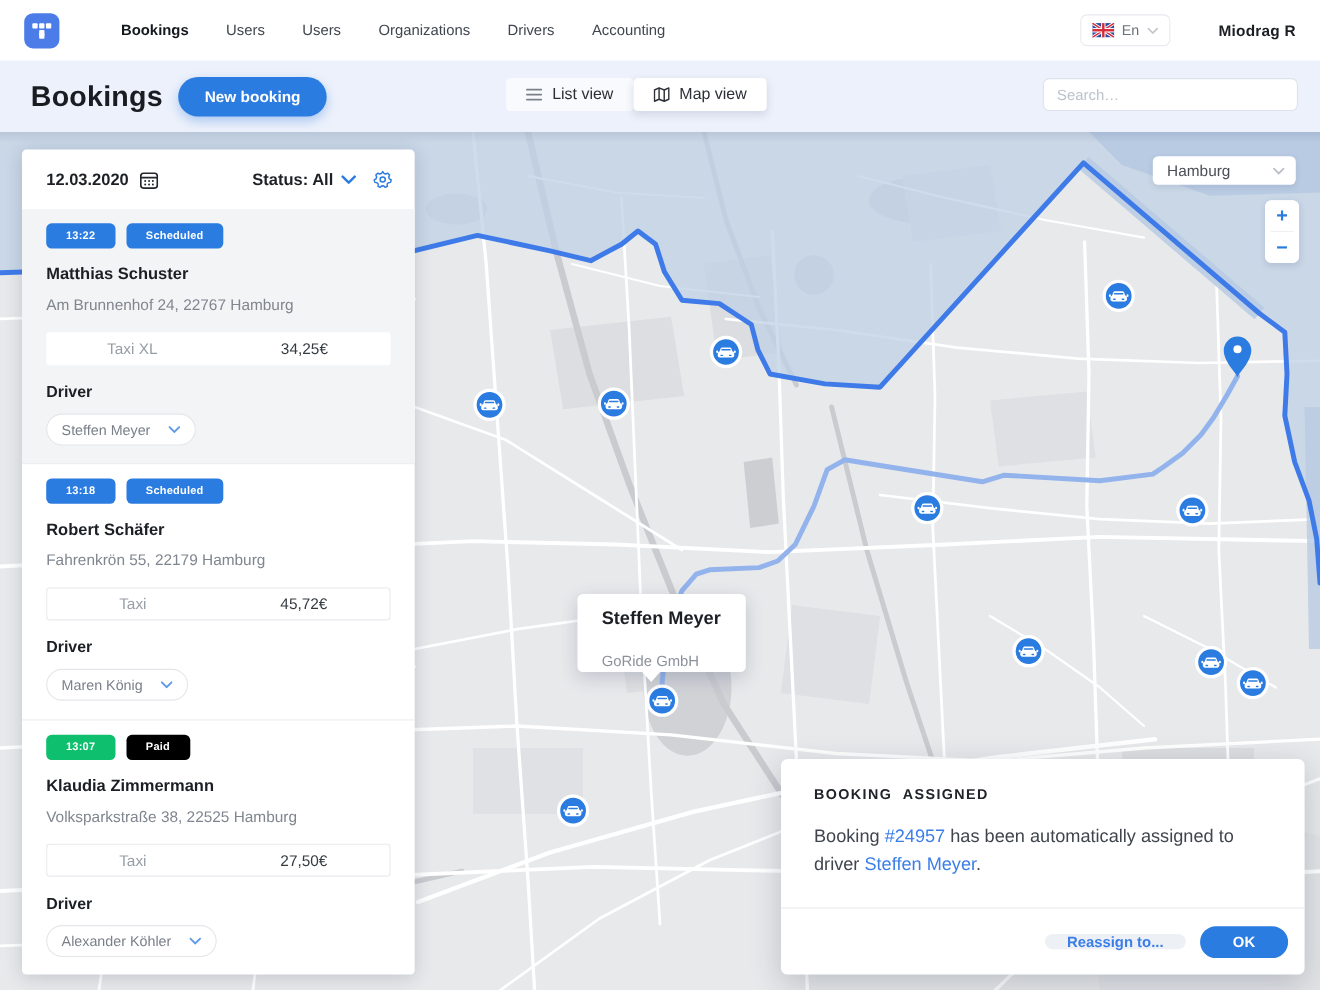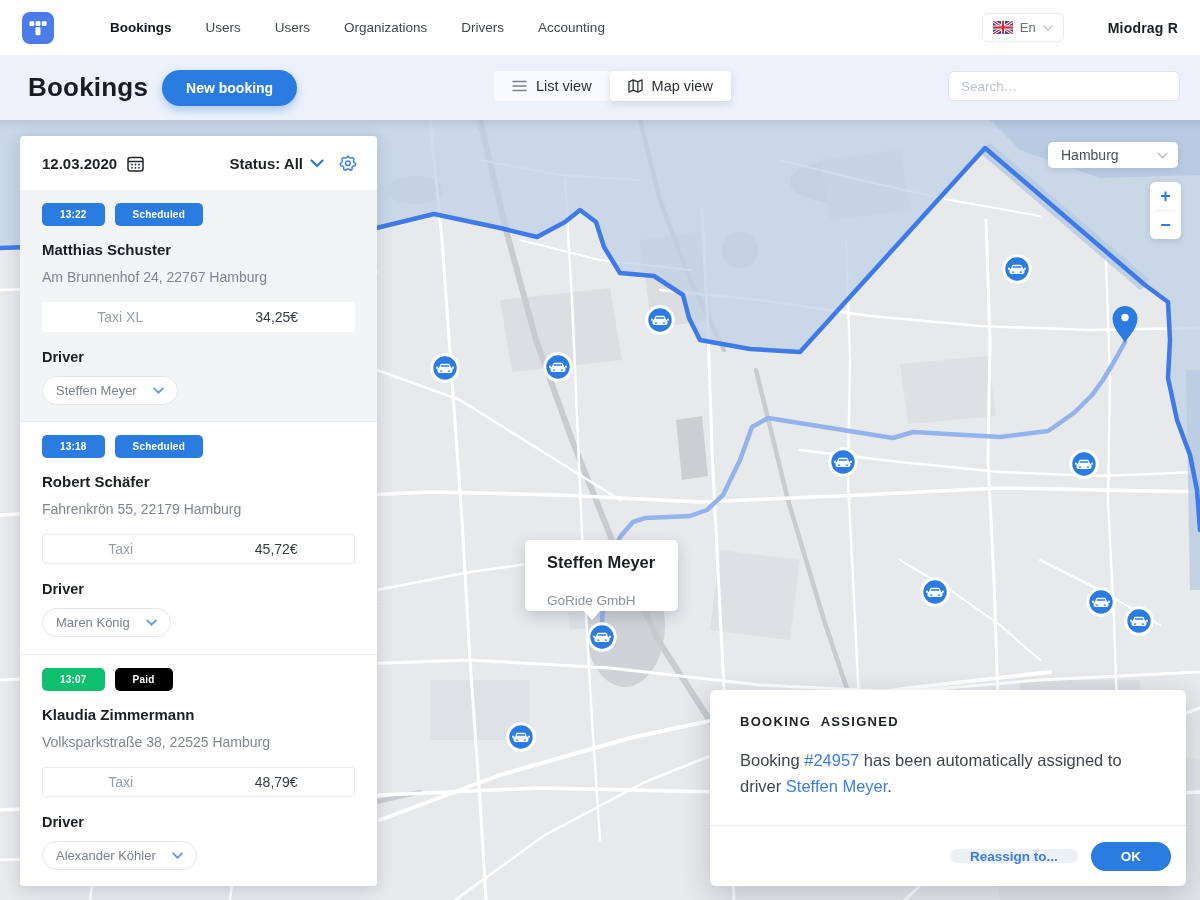--- a/index.html
+++ b/index.html
@@ -14,21 +14,21 @@
   .nav-item.active { font-weight:700; color:#15181d; }
   .topnav .spacer { flex:1; }
   .lang-box { display:flex; align-items:center; gap:7px; border:1px solid #e8eaef; border-radius:6px; padding:6px 10px; cursor:pointer; }
   .lang-box .lang-label { font-size:13px; color:#6b7179; }
   .user-name { font-size:14px; font-weight:700; color:#1b1e23; margin-left:44px; letter-spacing:.2px; }
 
   
   .subheader { position:absolute; top:55px; left:0; width:1200px; height:65px; background:#edf1fb; display:flex; align-items:center; padding:0 20px 0 28px; z-index:40; }
   .page-title { font-size:26px; font-weight:700; color:#191c21; letter-spacing:.2px; }
   .btn-new { margin-left:14px; height:36px; padding:0 24px; border:none; border-radius:18px; background:#2b7ce0; color:#fff; font-family:inherit; font-size:14px; font-weight:700; cursor:pointer; box-shadow:0 4px 10px rgba(43,124,224,.35); }
-  .view-toggle { position:absolute; left:494px; top:16px; display:flex; }
+  .view-toggle { position:absolute; left:460px; top:16px; display:flex; }
   .view-btn { height:30px; display:flex; align-items:center; gap:9px; padding:0 18px; font-size:14.5px; color:#2c3036; background:#f8fafd; border:none; font-family:inherit; cursor:pointer; border-radius:4px; }
   .view-btn.active { background:#fff; box-shadow:0 3px 8px rgba(40,60,100,.14); z-index:2; }
   .search-input { position:absolute; right:20px; top:16px; width:232px; height:30px; border:1px solid #dde2ec; border-radius:6px; background:#fff; padding:0 12px; font-family:inherit; font-size:13.5px; color:#3d434b; }
   .search-input::placeholder { color:#bcc2cc; }
 
   
   .map-area { position:absolute; top:120px; left:0; width:1200px; height:780px; background:#e8e9eb; }
   .map-area::before { content:""; position:absolute; top:0; left:0; right:0; height:10px; background:linear-gradient(rgba(40,55,90,.10), rgba(40,55,90,0)); z-index:5; pointer-events:none; }
   .map-svg { position:absolute; inset:0; width:100%; height:100%; }
 
@@ -415,21 +415,21 @@
 
     <div class="card">
       <div class="badge-row">
         <span class="badge" style="background: rgb(14, 192, 109);">13:07</span>
         <span class="badge" style="background: #000000;">Paid</span>
       </div>
       <div class="c-name">Klaudia Zimmermann</div>
       <div class="c-address">Volksparkstraße 38, 22525 Hamburg</div>
       <div class="price-bar">
         <span class="vehicle">Taxi</span>
-        <span class="price">48,79€</span>
+        <span class="price">27,50€</span>
       </div>
       <div class="driver-label">Driver</div>
       <div class="driver-select">
         <span>Alexander Köhler</span>
         <svg class="chev" width="11" height="7" viewBox="0 0 10 6">
             <path d="M1,1 L5,5 L9,1" fill="none" stroke="#5f9ae8" stroke-width="1.6" stroke-linecap="round"></path>
           </svg>
       </div>
     </div>
   </aside>

